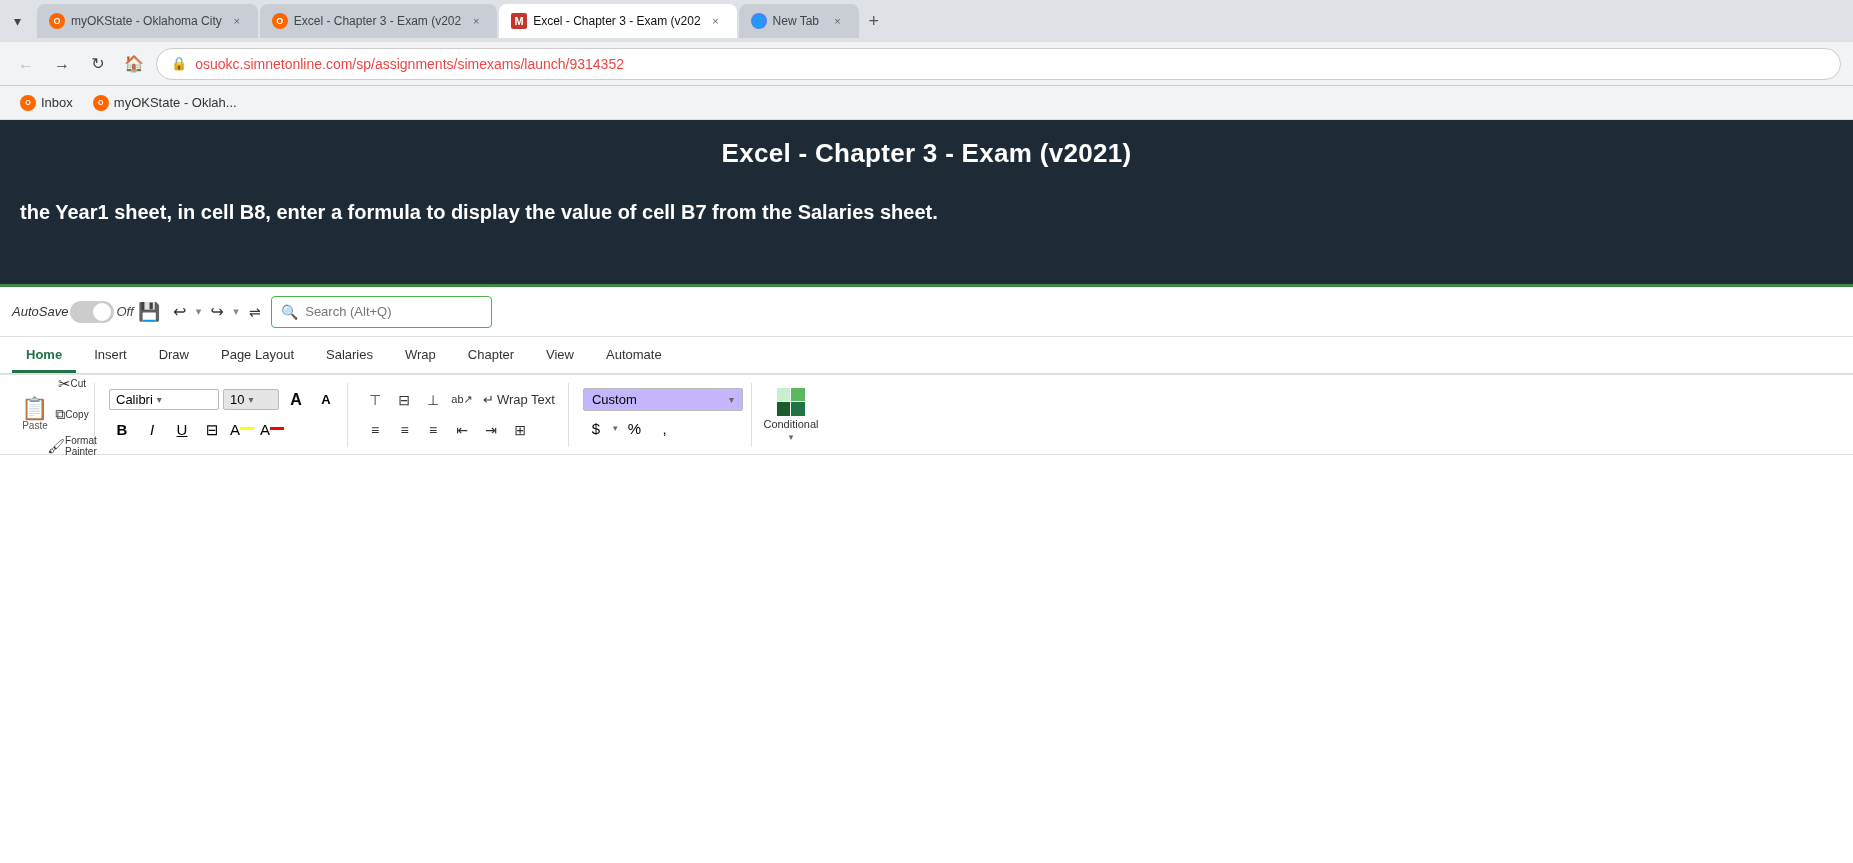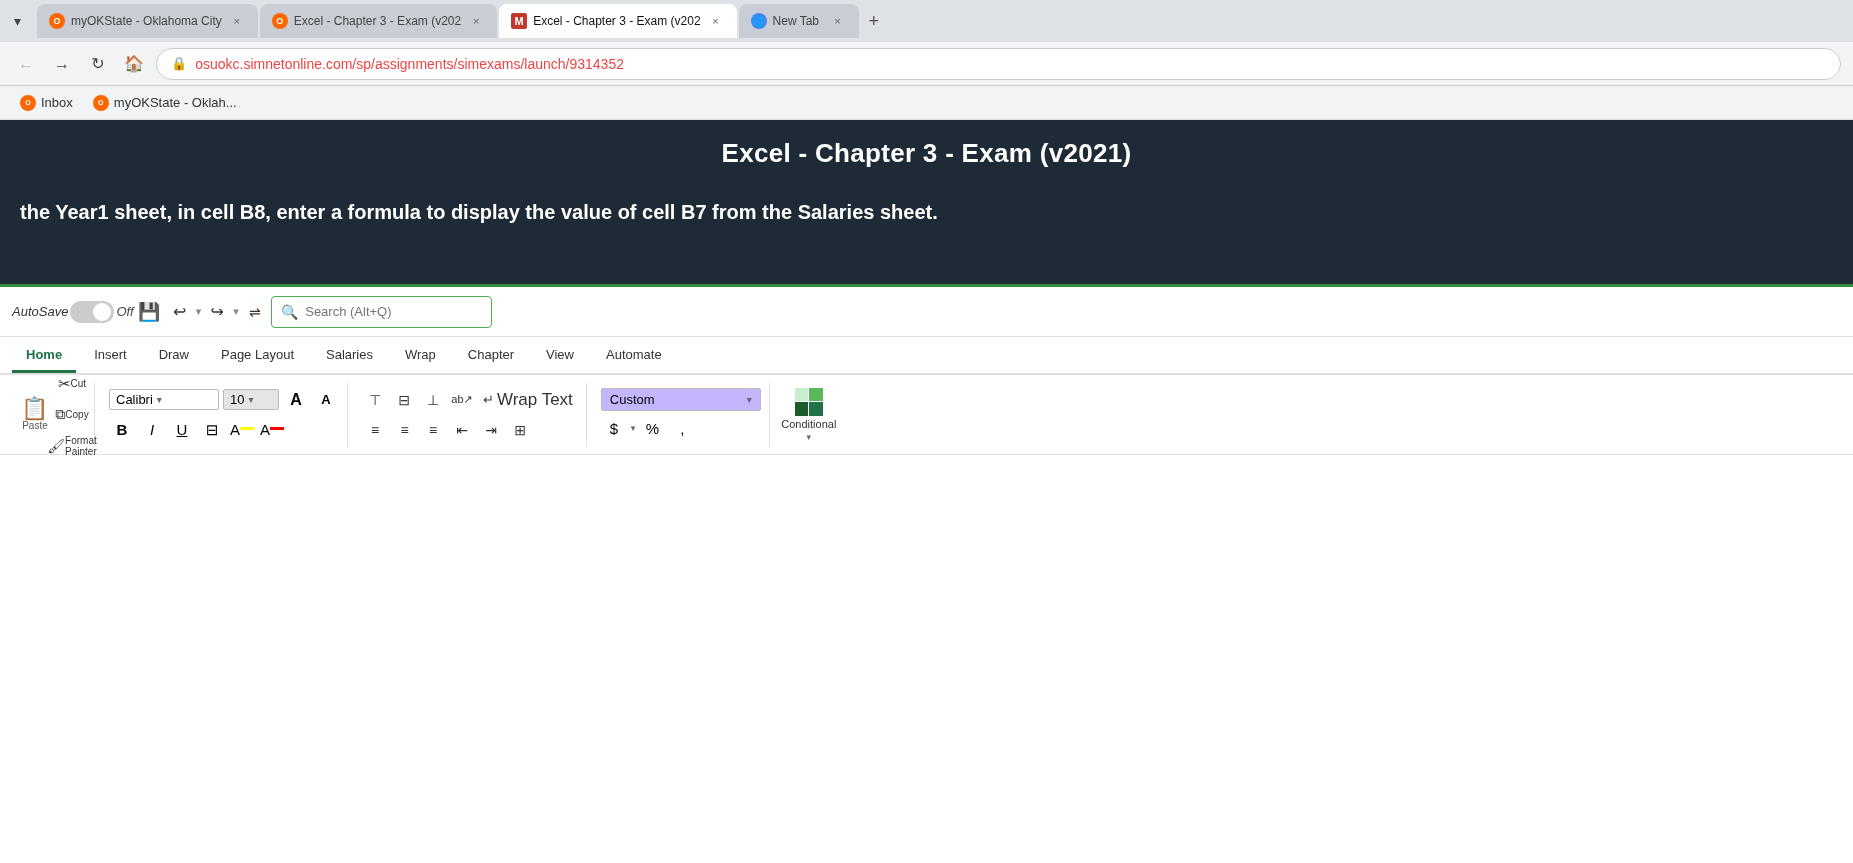--- a/index.html
+++ b/index.html
@@ -680,21 +680,21 @@
 
     <div class="ribbon-section">
       <div class="align-section">
         <div class="align-row">
           <button class="align-btn">⊤</button>
           <button class="align-btn">⊟</button>
           <button class="align-btn">⊥</button>
           <button class="align-btn" style="font-size:11px;">ab↗</button>
           <button class="align-btn" style="display:flex;align-items:center;gap:3px;width:auto;padding:0 4px;">
             <span style="font-size:13px;">↵</span>
-            <span style="font-size:17px;">Wrap Text</span>
+            <span style="font-size:13px;">Wrap Text</span>
           </button>
         </div>
         <div class="align-row">
           <button class="align-btn">≡</button>
           <button class="align-btn" style="letter-spacing:-1px;">≡</button>
           <button class="align-btn">≡</button>
           <button class="align-btn">⇤</button>
           <button class="align-btn">⇥</button>
           <button class="align-btn">⊞</button>
         </div>

